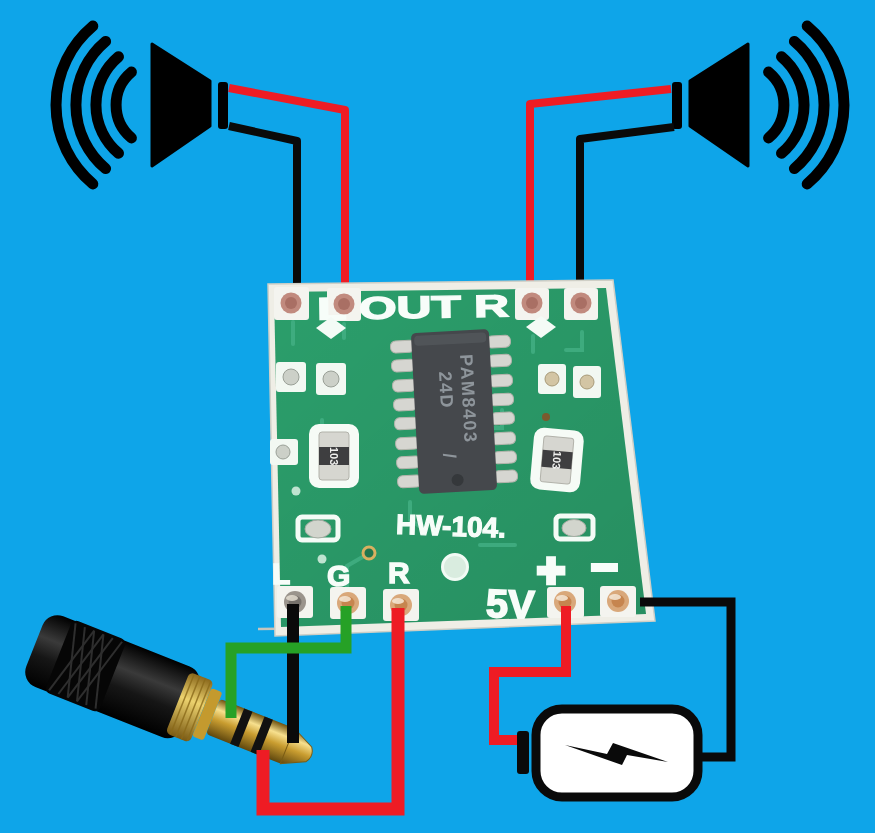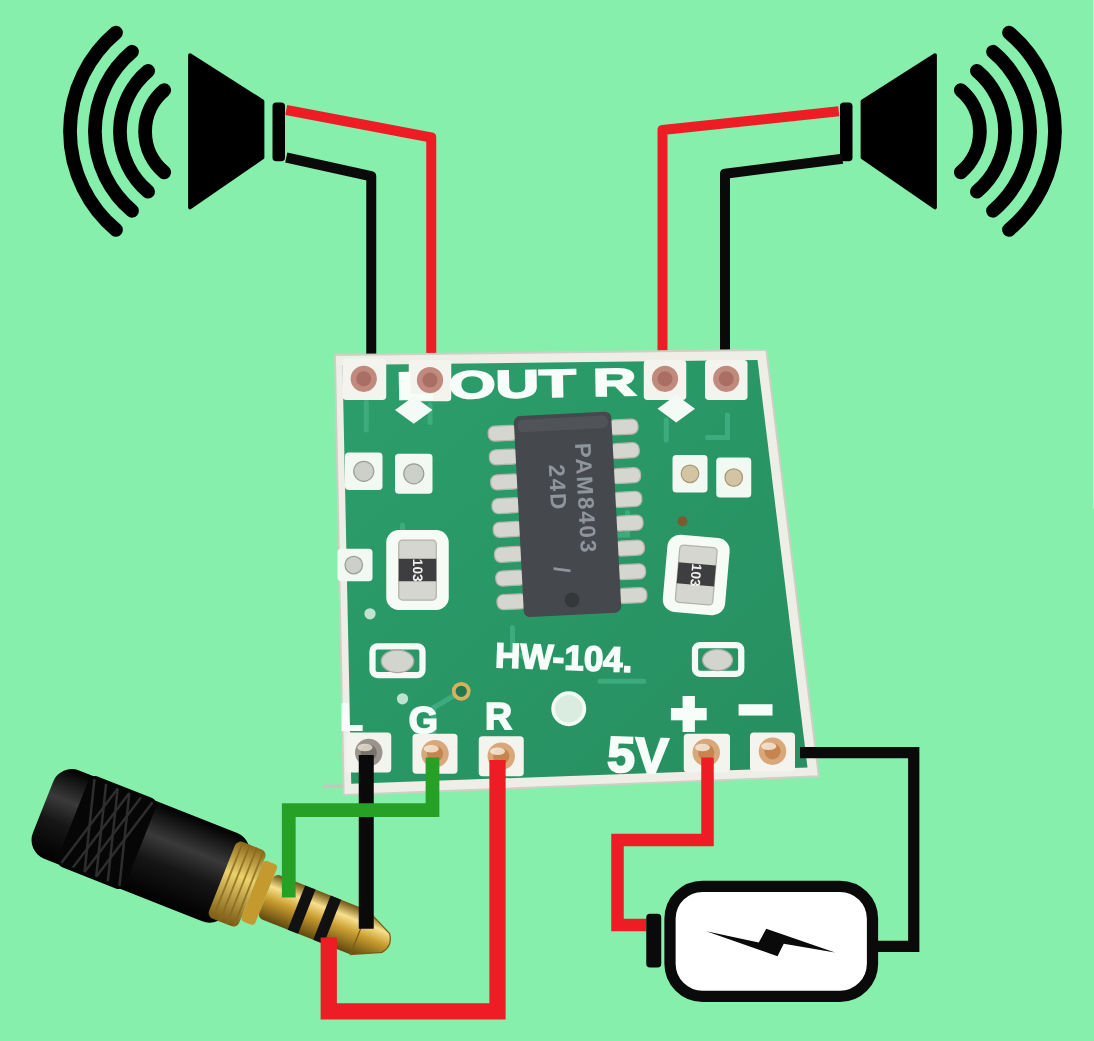--- a/index.html
+++ b/index.html
@@ -1,16 +1,16 @@
 <!DOCTYPE html>
 <html><head>
 <meta charset="utf-8">
 <style>
   html,body{margin:0;padding:0;background:#ffffff;}
-  #stage{position:relative;width:875px;height:833px;background:#86efac;overflow:hidden;
+  #stage{position:relative;width:875px;height:833px;background:#0ea5e9;overflow:hidden;
          font-family:"Liberation Sans", sans-serif;}
   svg text{font-family:"Liberation Sans","DejaVu Sans",sans-serif;}
 </style>
 </head>
 <body>
 
 <div id="stage">
 <svg width="875" height="833" viewBox="0 0 875 833">
   <defs>
     <linearGradient id="jackBody" x1="0" y1="0" x2="0" y2="1">

